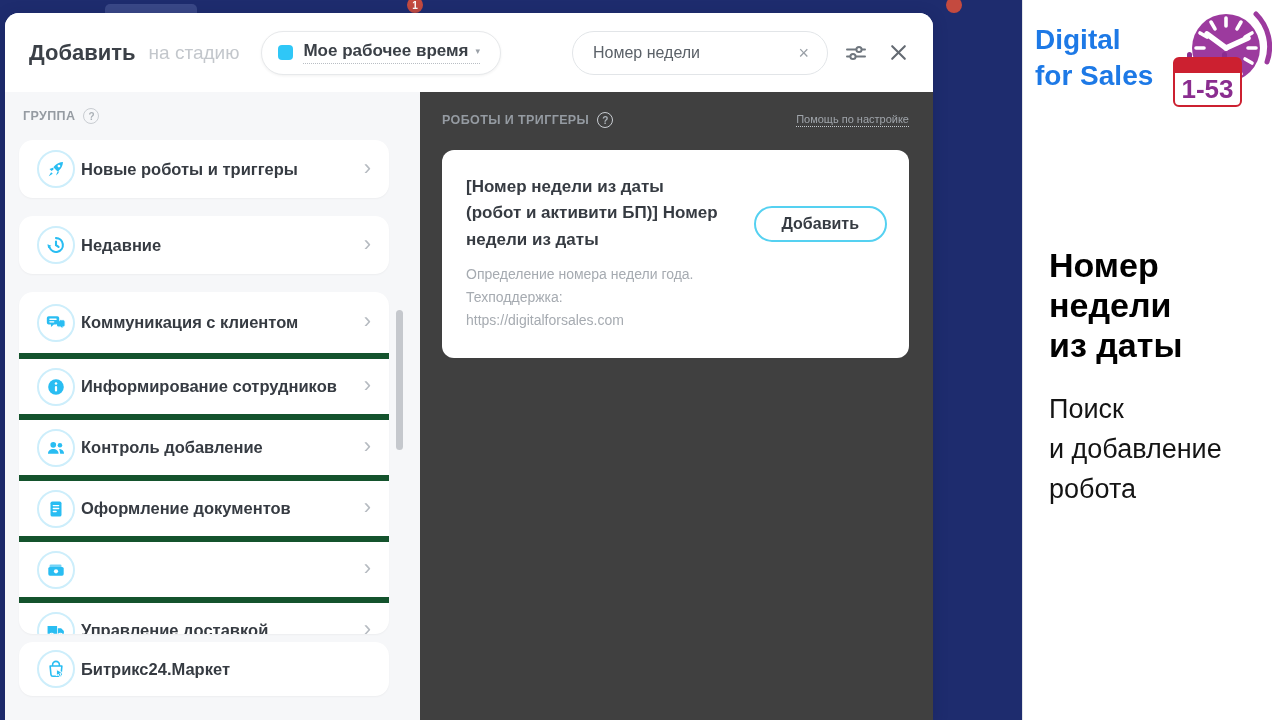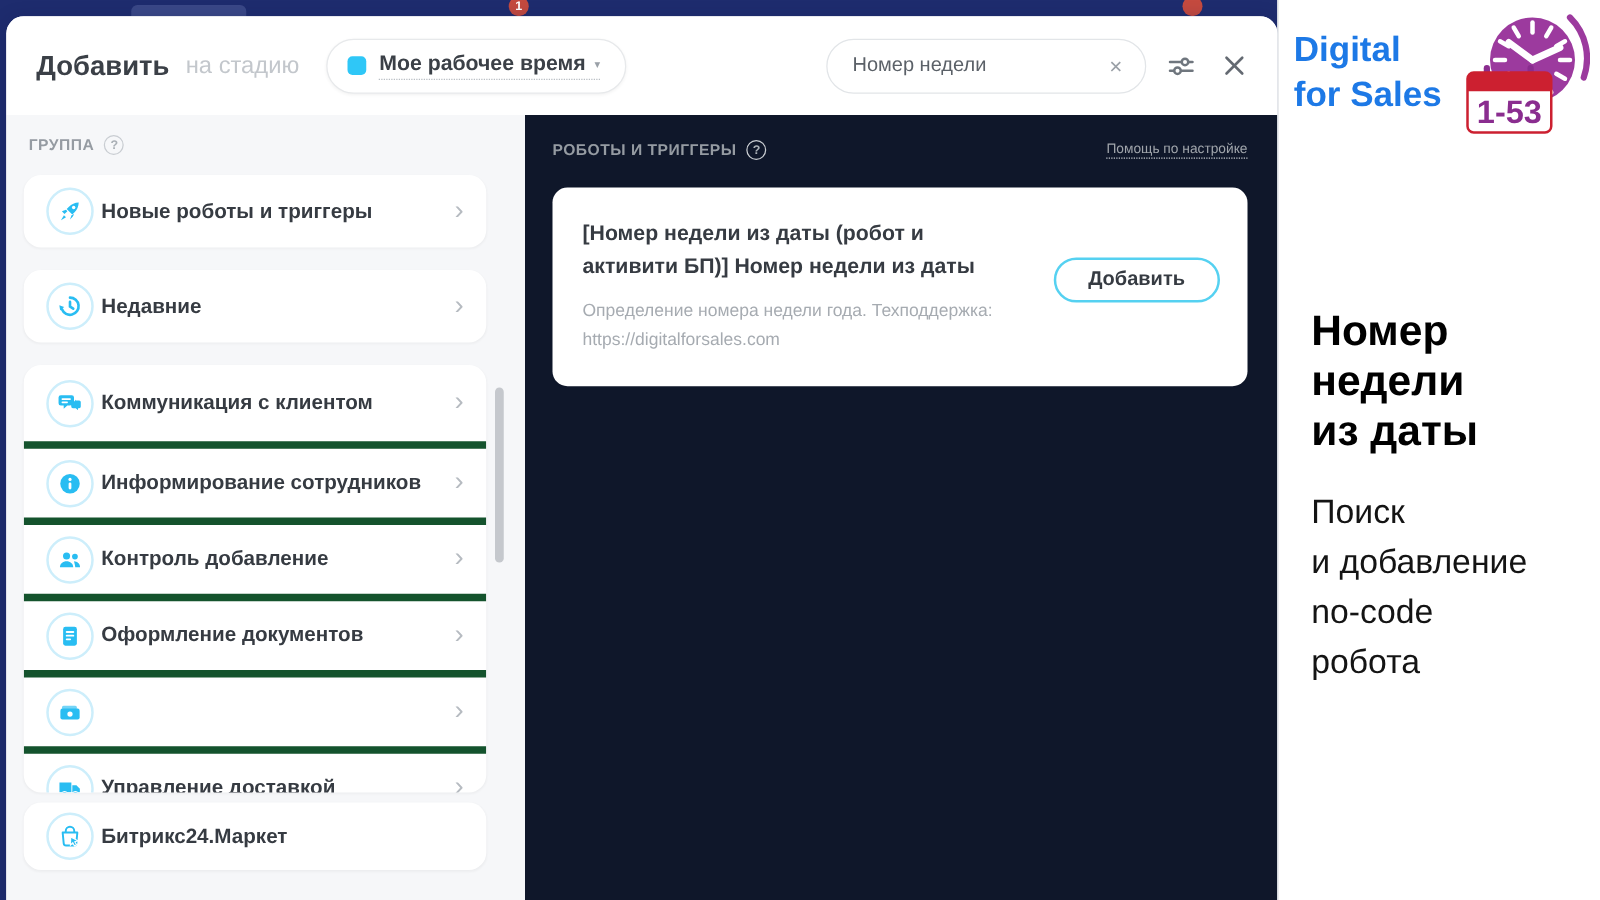--- a/index.html
+++ b/index.html
@@ -11,21 +11,21 @@
   .app-bg { position:absolute; left:0; top:0; width:1022px; height:720px; background:#1e2c6e; }
   .tab-highlight { position:absolute; left:105px; top:4px; width:92px; height:9px;
     background:#3a4887; border-radius:5px 5px 0 0; }
   .notif-badge { position:absolute; top:-3px; width:16px; height:16px; border-radius:50%;
     background:#c44a3f; color:#fff; font-size:10px; font-weight:bold;
     display:flex; align-items:center; justify-content:center; }
   .badge-1 { left:407px; }
   .badge-2 { left:946px; }
 
   
-  .dialog { position:absolute; left:5px; top:13px; width:1017px; height:707px;
+  .dialog { position:absolute; left:5px; top:13px; width:928px; height:707px;
     background:#fff; border-radius:14px 14px 0 0; overflow:hidden;
     box-shadow:0 3px 14px rgba(20,30,80,.35); display:flex; flex-direction:column; }
 
   .dlg-header { height:79px; flex:0 0 79px; background:#fff; display:flex; align-items:center;
     padding:0 24px 0 24px; }
   .dlg-title { font-size:22px; font-weight:bold; color:#3b4047; }
   .dlg-subtitle { font-size:19px; color:#c3c7cc; margin-left:13px; }
   .stage-pill { margin-left:22px; height:44px; background:#fff; border:1px solid #e7e9eb;
     border-radius:24px; display:flex; align-items:center; padding:0 20px 0 16px; gap:10px;
     box-shadow:0 1px 3px rgba(0,0,0,.06); cursor:pointer; }
@@ -62,21 +62,21 @@
   .icon-ring { width:38px; height:38px; flex:0 0 38px; border-radius:50%; background:#fff;
     border:2px solid #cdeefb; display:flex; align-items:center; justify-content:center; }
   .row-label { font-size:16.5px; font-weight:600; color:#363b42; white-space:nowrap;
     overflow:hidden; }
   .chevron { margin-left:auto; color:#b6bbc1; font-size:22px; line-height:1;
     font-weight:normal; padding-bottom:3px; }
   .scroll-thumb { position:absolute; right:17px; top:218px; width:7px; height:140px;
     border-radius:4px; background:#c5c8cd; cursor:grab; }
 
   
-  .right-panel { flex:1; background:#0f172a; padding:20px 24px 0 22px; }
+  .right-panel { flex:1; background:#404040; padding:20px 24px 0 22px; }
   .rp-head { display:flex; align-items:center; gap:8px; }
   .help-link { margin-left:auto; font-size:11px; color:#a0a5ab;
     border-bottom:1px dotted #c3c8cd; padding-bottom:1px; cursor:pointer; }
   .robot-card { margin-top:22px; background:#fff; border-radius:12px; position:relative;
     padding:24px 190px 26px 24px; box-shadow:0 1px 2px rgba(0,0,0,.04); }
   .robot-title { font-size:17px; font-weight:bold; color:#363b42; line-height:1.55;
     max-width:420px; }
   .robot-desc { margin-top:10px; font-size:14px; color:#a6abb1; line-height:1.65;
     max-width:400px; }
   .add-btn { position:absolute; right:22px; top:56px; background:#fff;
@@ -323,18 +323,17 @@
 
     <div class="promo-heading">
       <div>Номер</div>
       <div>недели</div>
       <div>из даты</div>
     </div>
 
     <div class="promo-sub">
       <div>Поиск</div>
       <div>и добавление</div>
-      <div>no-code</div>
       <div>робота</div>
     </div>
 
   </div>
 </div>
 
 </body></html>

